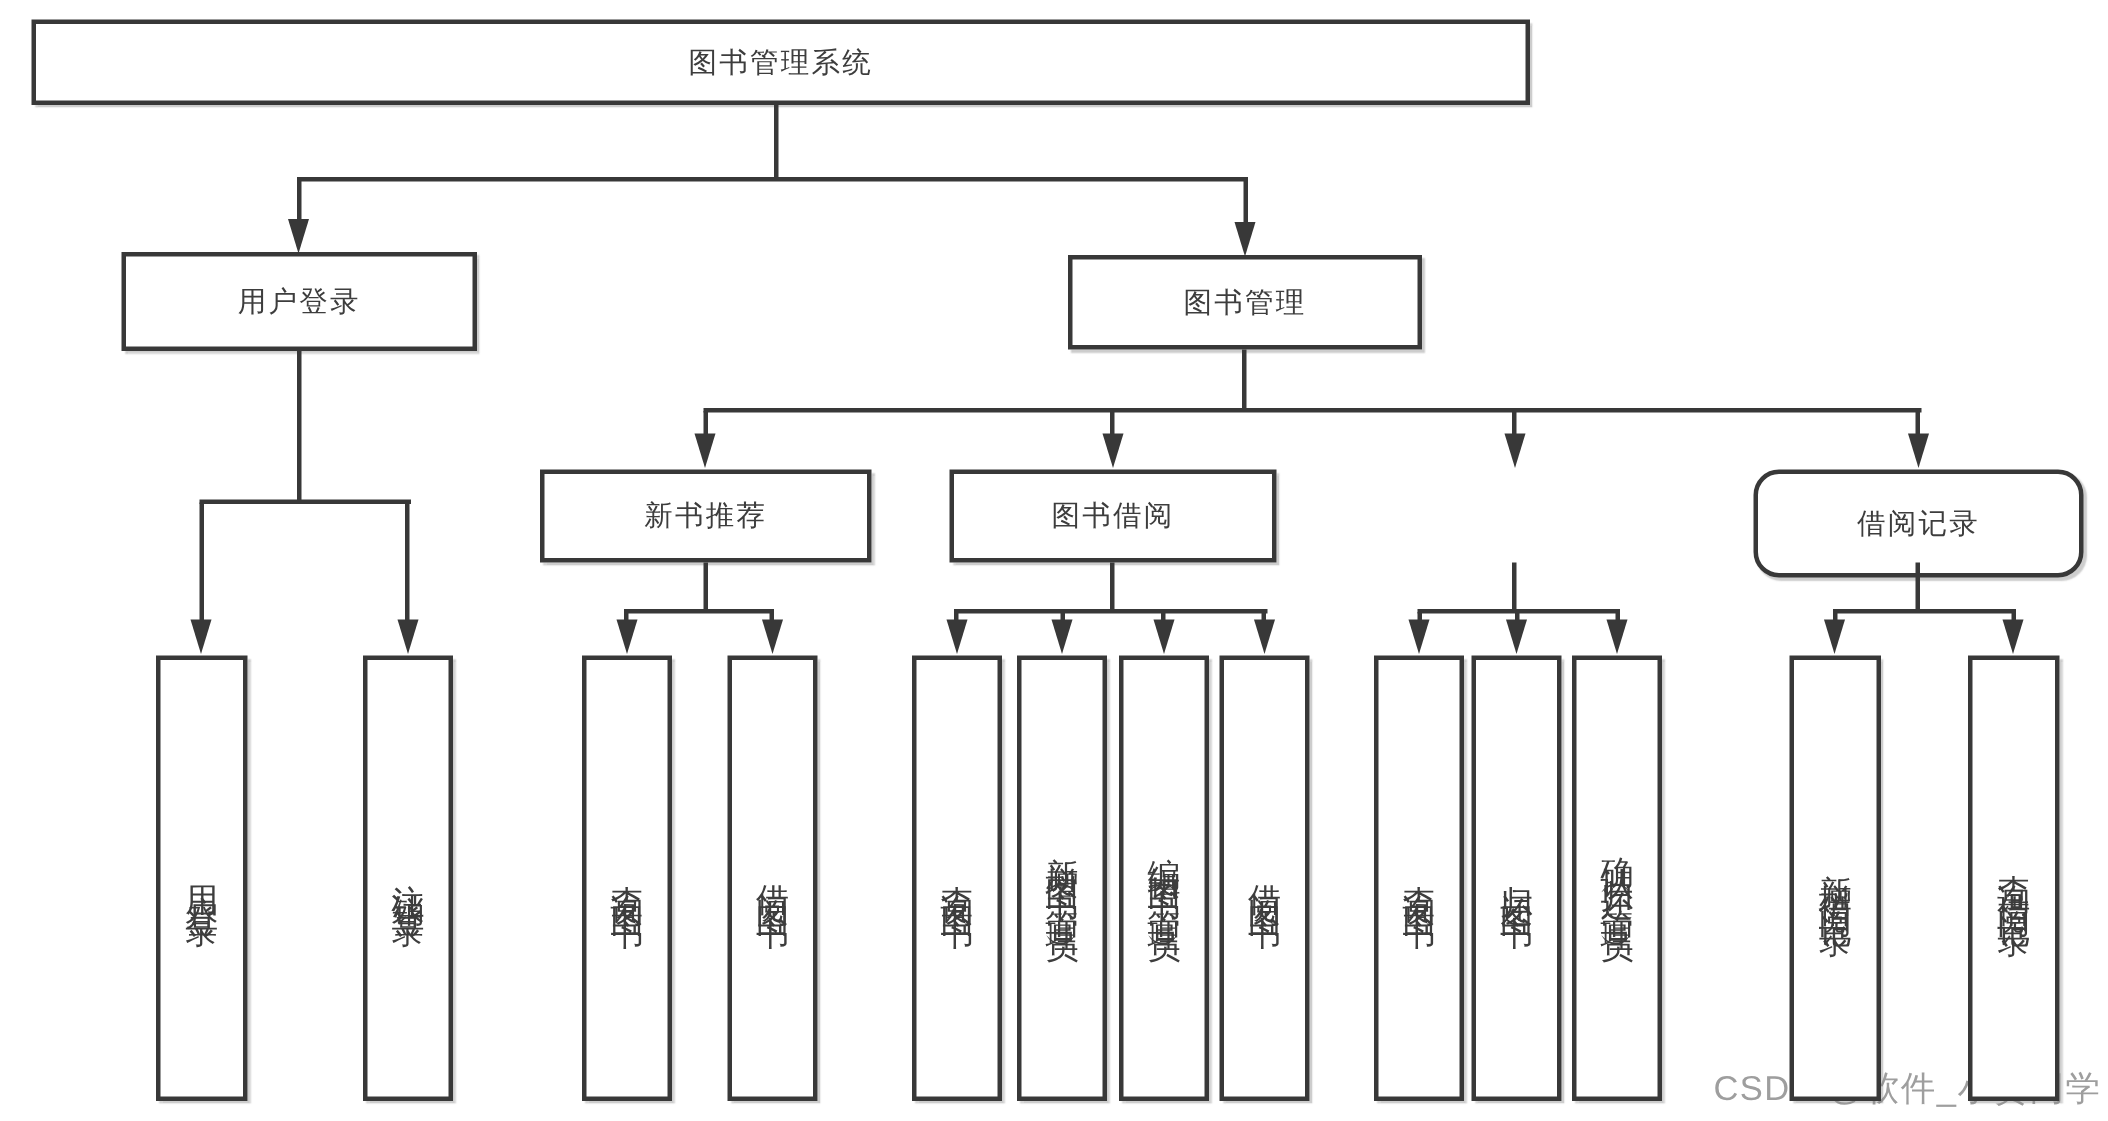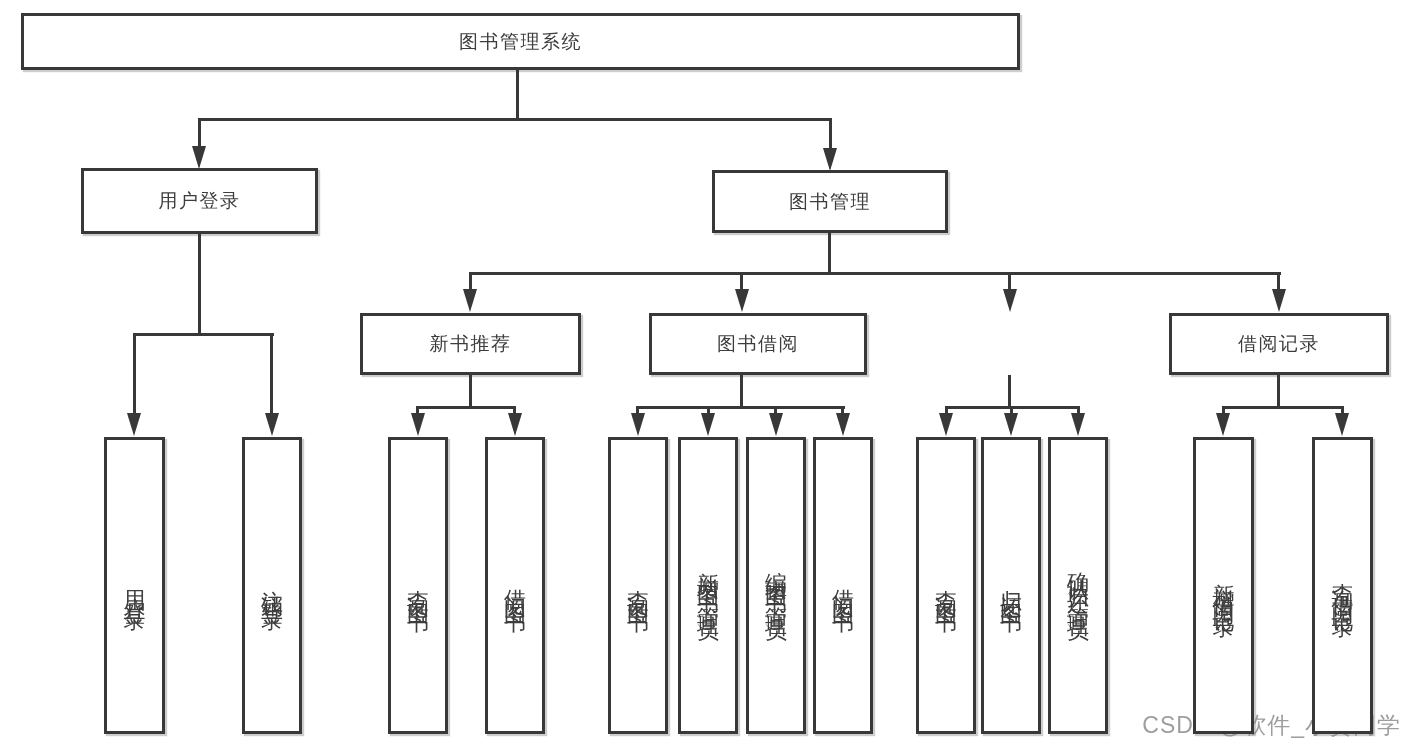--- a/index.html
+++ b/index.html
@@ -48,24 +48,24 @@
     </div>
     <div class="node h" style="left: 81px; top: 168px; width: 237px; height: 66px;">
       <span class="lbl">用户登录</span>
     </div>
     <div class="node h" style="left: 712px; top: 170px; width: 236px; height: 63px;">
       <span class="lbl">图书管理</span>
     </div>
     <div class="node h" style="left: 360px; top: 313px; width: 221px; height: 62px;">
       <span class="lbl">新书推荐</span>
     </div>
-    <div class="node h" style="left: 633px; top: 313px; width: 218px; height: 62px; margin-left: 16px;">
+    <div class="node h" style="left: 633px; top: 313px; width: 218px; height: 62px;">
       <span class="lbl">图书借阅</span>
     </div>
-    <div class="node h" style="left: 1169px; top: 313px; width: 220px; height: 62px;">
+    <div class="node h" style="left: 1169px; top: 313px; width: 220px; height: 72px; border-radius: 17px;">
       <span class="lbl">借阅记录</span>
     </div>
     <div class="node v" style="left: 104px; top: 437px; width: 61px; height: 297px;">
       <span class="lbl">用户登录</span>
     </div>
     <div class="node v" style="left: 242px; top: 437px; width: 60px; height: 297px;">
       <span class="lbl">注销登录</span>
     </div>
     <div class="node v" style="left: 388px; top: 437px; width: 60px; height: 297px;">
       <span class="lbl">查询图书</span>

